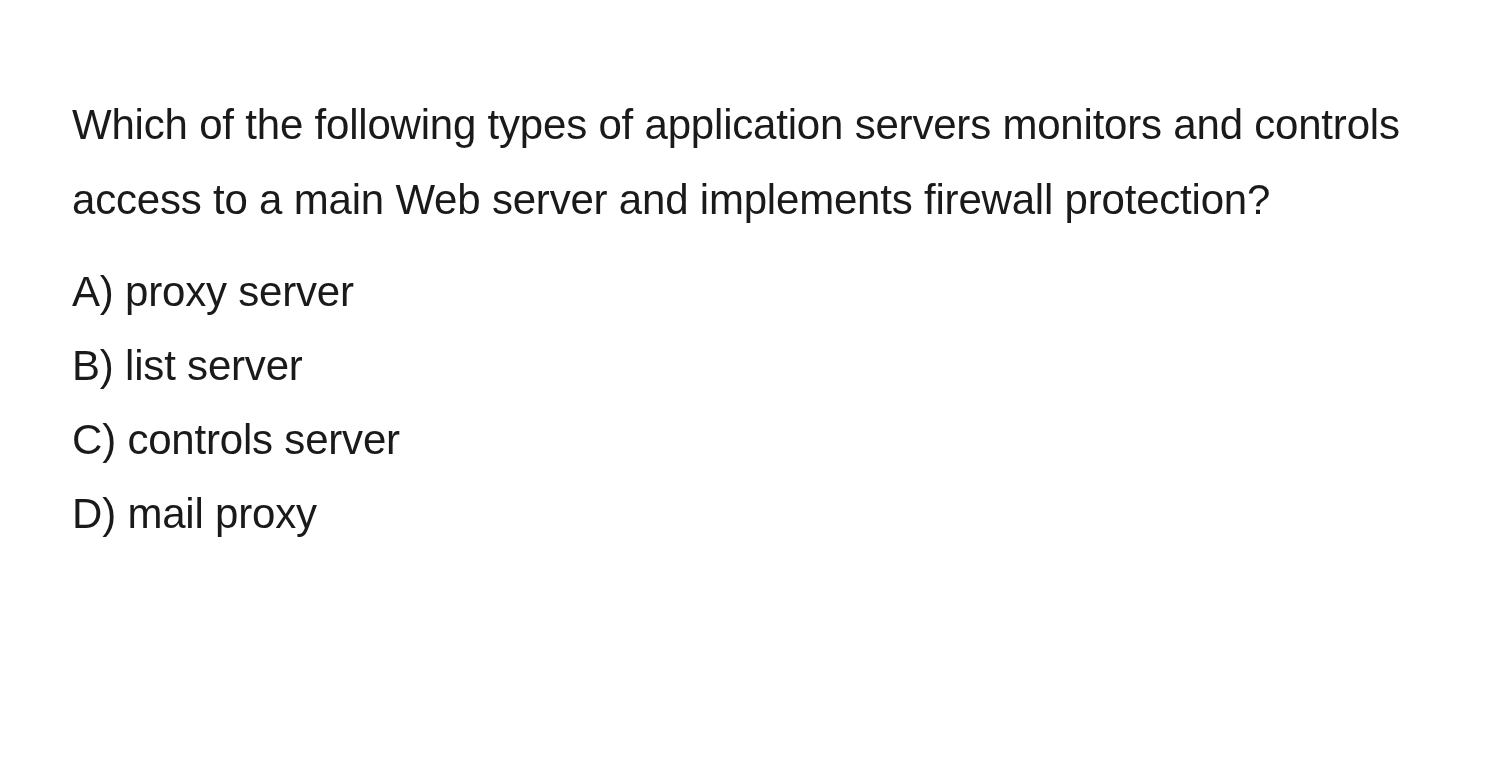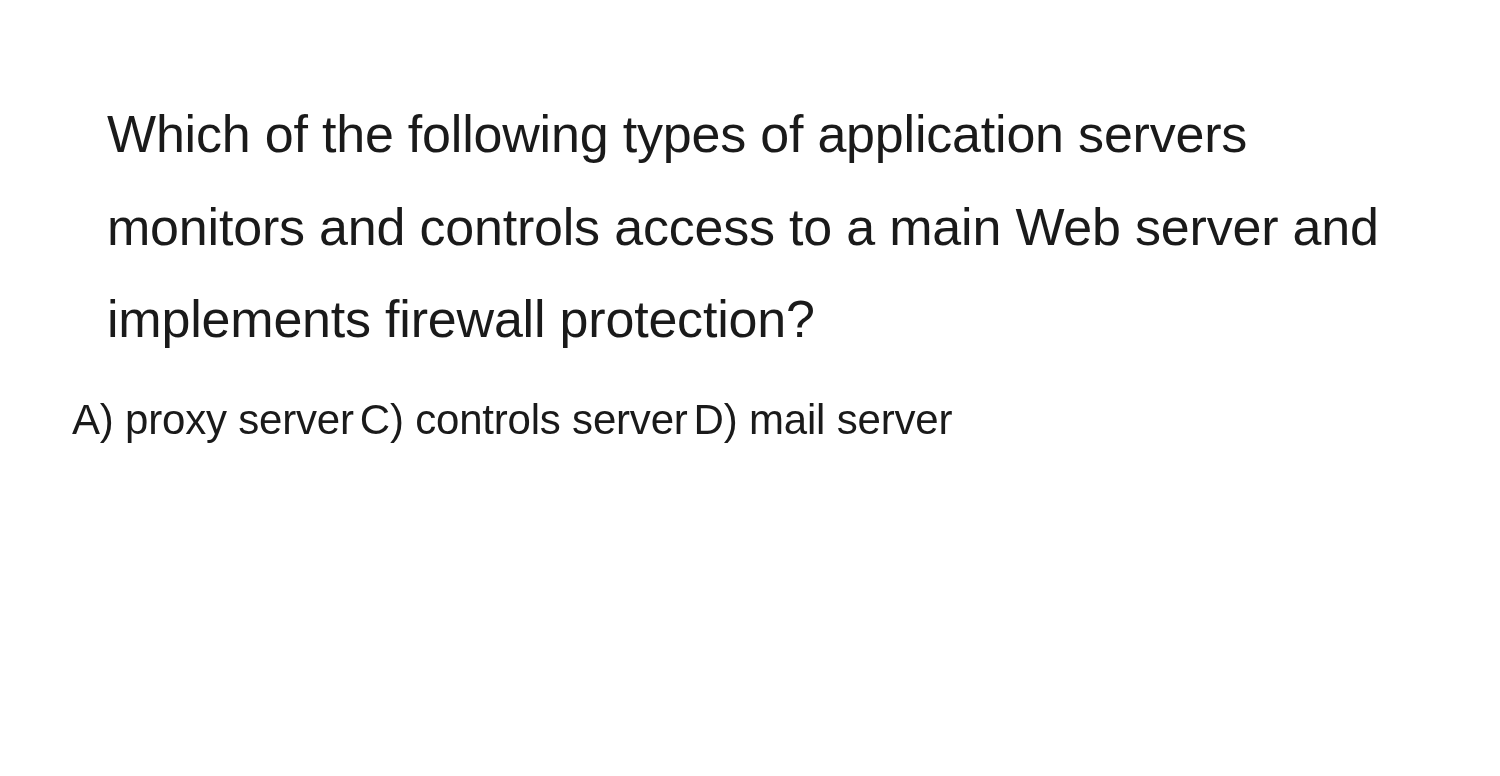--- a/index.html
+++ b/index.html
@@ -9,29 +9,28 @@
     }
     body {
       width: 1500px;
       height: 776px;
       background: #ffffff;
       font-family: -apple-system, BlinkMacSystemFont, "Segoe UI", Helvetica, Arial, sans-serif;
       color: #1a1a1a;
       padding: 88px 72px;
     }
     .question-text {
-      font-size: 52px;
+      font-size: 42px;
       line-height: 1.78;
       margin-bottom: 20px;
       letter-spacing: -0.2px;
-      margin-left: 35px;
     }
     .options {
       display: flex;
-      flex-direction: row;
+      flex-direction: column;
       gap: 6px;
     }
     .option {
       font-size: 42px;
       line-height: 1.62;
       letter-spacing: -0.2px;
     }
     .option-label {
       display: inline;
     }
@@ -44,22 +43,27 @@
 
 <div class="question-text">Which of the following types of application servers monitors and controls access to a main Web server and implements firewall protection?</div>
 
 <div class="options">
   <div class="option">
     <span class="option-label">A)</span>
     <span> </span>
     <span class="option-text">proxy server</span>
   </div>
   <div class="option">
+    <span class="option-label">B)</span>
+    <span> </span>
+    <span class="option-text">list server</span>
+  </div>
+  <div class="option">
     <span class="option-label">C)</span>
     <span> </span>
     <span class="option-text">controls server</span>
   </div>
   <div class="option">
     <span class="option-label">D)</span>
     <span> </span>
-    <span class="option-text">mail server</span>
+    <span class="option-text">mail proxy</span>
   </div>
 </div>
 
 </body></html>

